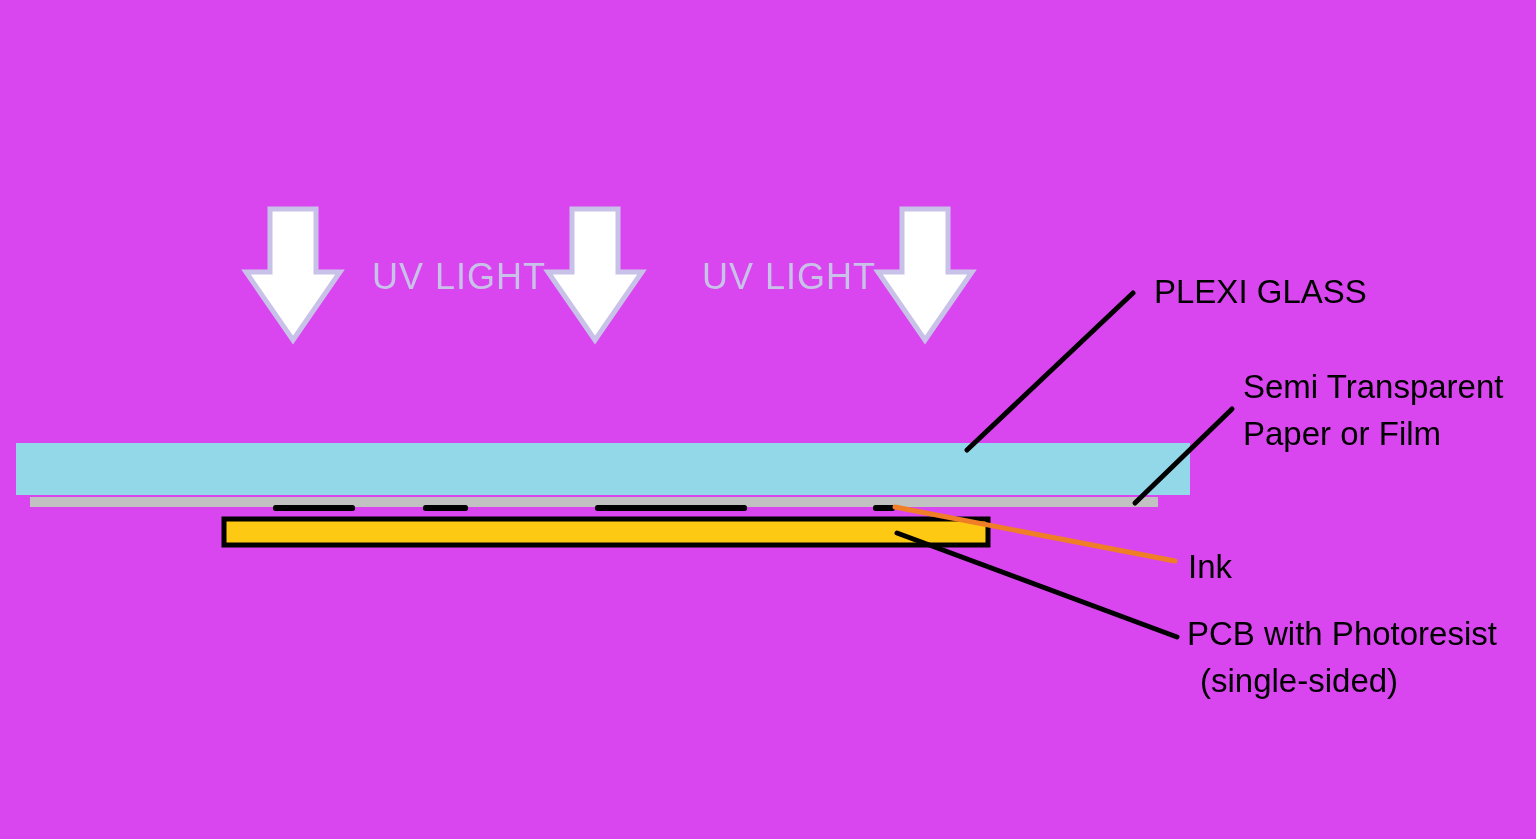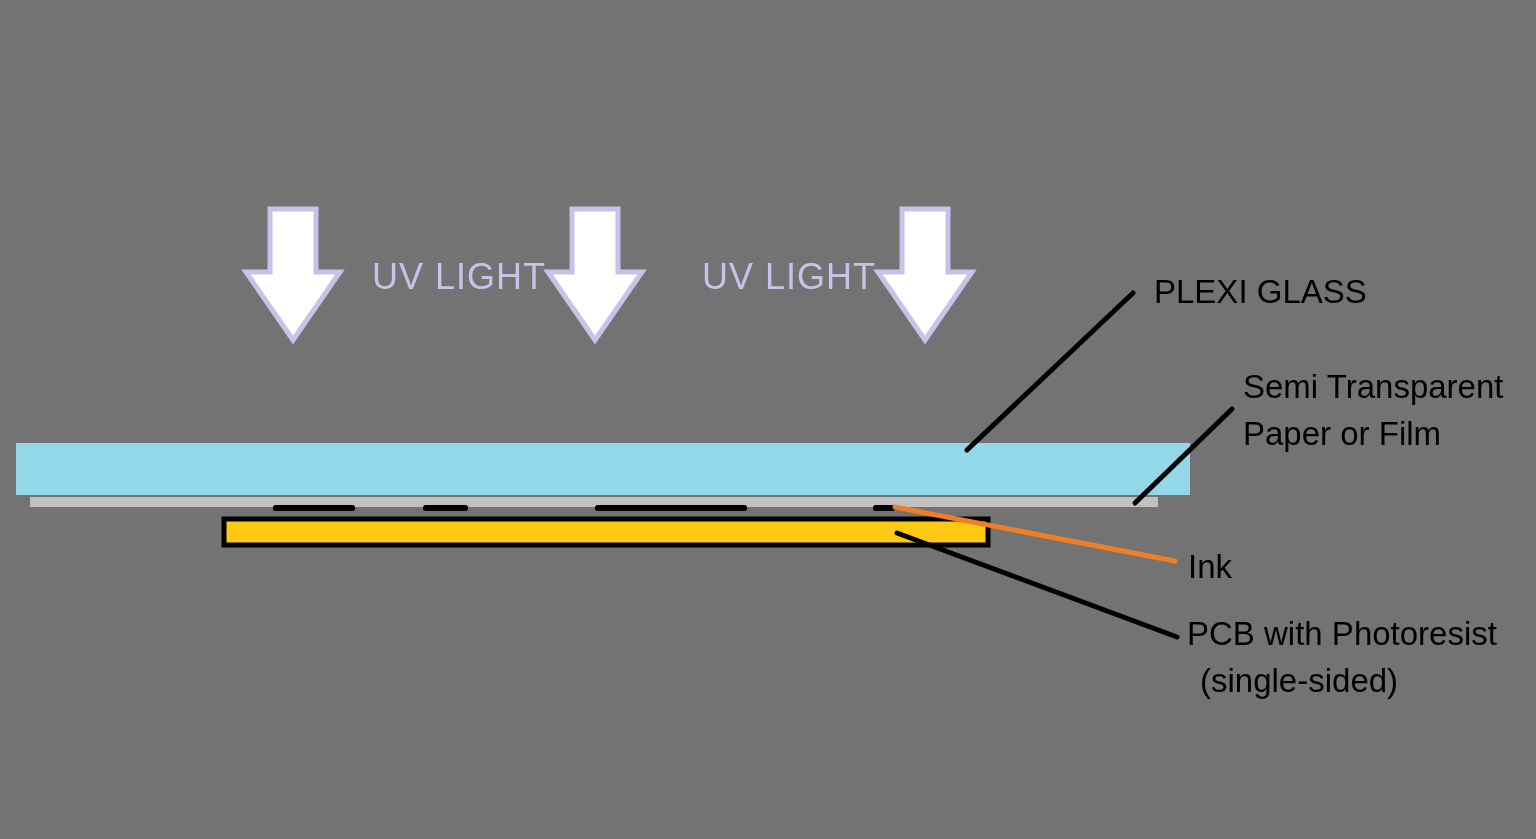--- a/index.html
+++ b/index.html
@@ -5,21 +5,21 @@
   html, body {
     margin: 0;
     padding: 0;
     background: #ffffff;
     font-family: "Liberation Sans", sans-serif;
   }
   .canvas {
     position: relative;
     width: 1536px;
     height: 839px;
-    background: #737373;
+    background: #d946ef;
     overflow: hidden;
   }
   svg.diagram {
     position: absolute;
     left: 0;
     top: 0;
   }
   .uv-arrow {
     fill: #ffffff;
     stroke-width: 5;

